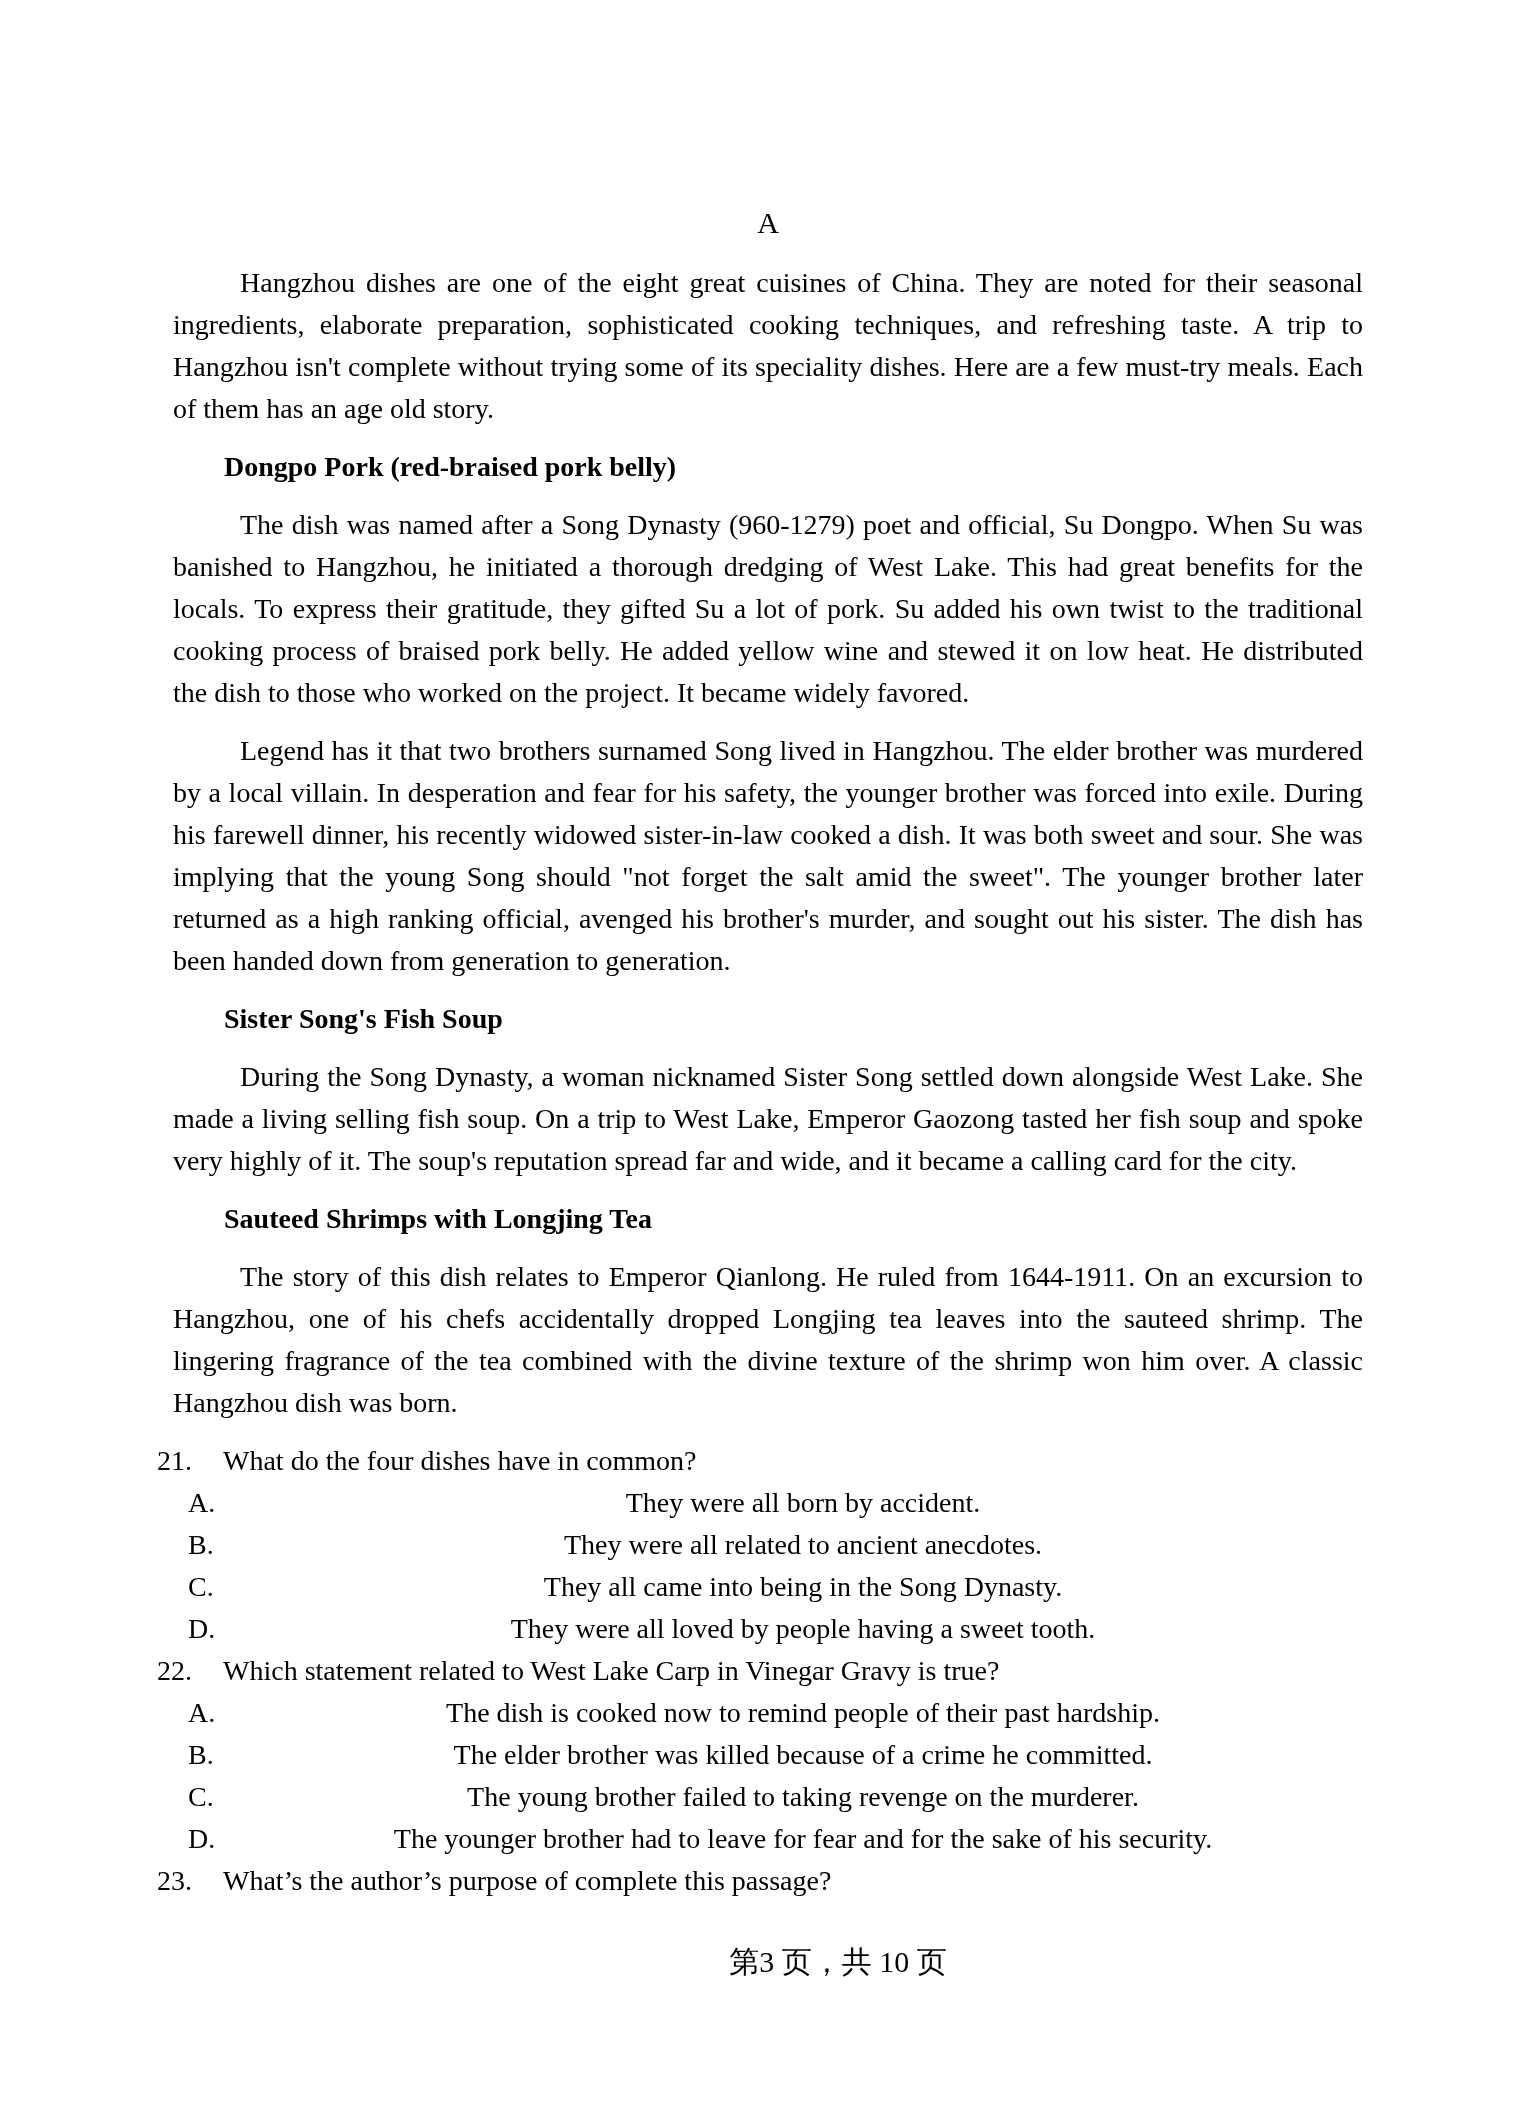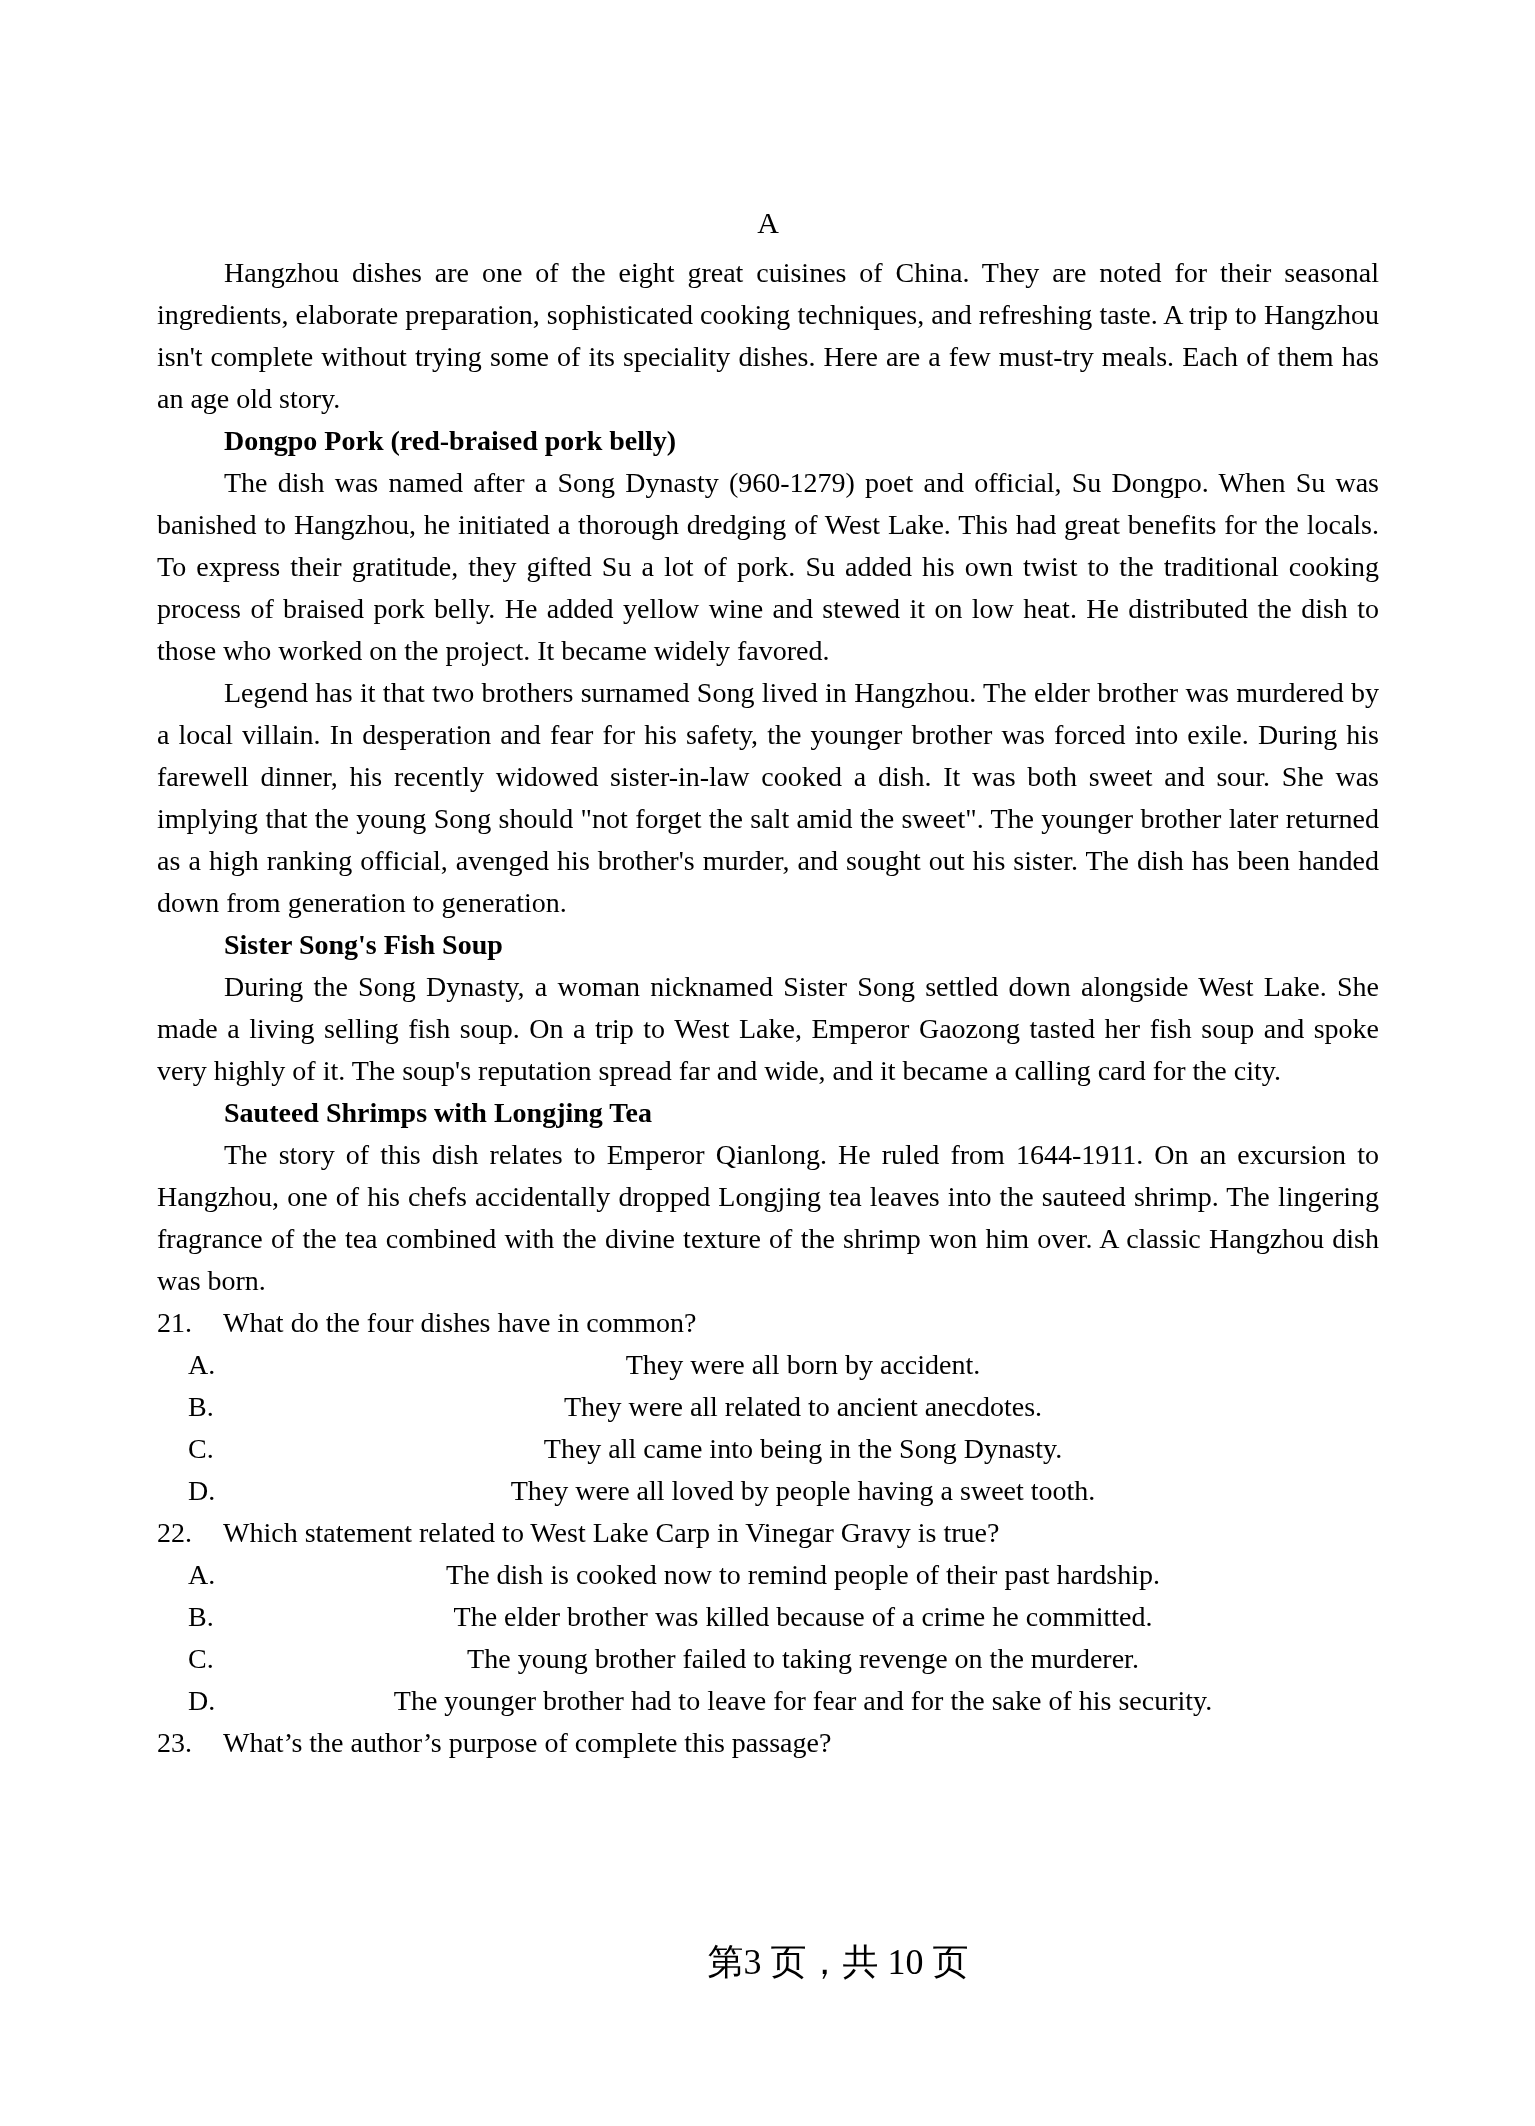--- a/index.html
+++ b/index.html
@@ -20,21 +20,21 @@
     font-size: 28px;
     line-height: 42px;
   }
   .section-title {
     text-align: center;
     font-size: 30px;
     line-height: 46px;
     margin-bottom: 6px;
   }
   .para {
-    margin: 0;
+    margin: 16px;
     text-indent: 67px;
     text-align: justify;
   }
   .heading {
     font-weight: bold;
     text-indent: 67px;
     margin: 0;
   }
   .questions { margin: 0; }
   .q-row { display: flex; }
@@ -44,21 +44,21 @@
   .opt-letter { flex: 0 0 39px; }
   .opt-text { flex: 1; text-align: center; }
   .footer {
     position: absolute;
     top: 1942px;
     left: 157px;
     width: 1222px;
     box-sizing: border-box;
     padding-left: 140px;
     text-align: center;
-    font-size: 36px;
+    font-size: 30px;
     line-height: 40px;
     font-family: Liberation Serif, serif;
   }
 </style>
 </head>
 <body>
 
 <div class="page">
   <div class="content">
 

